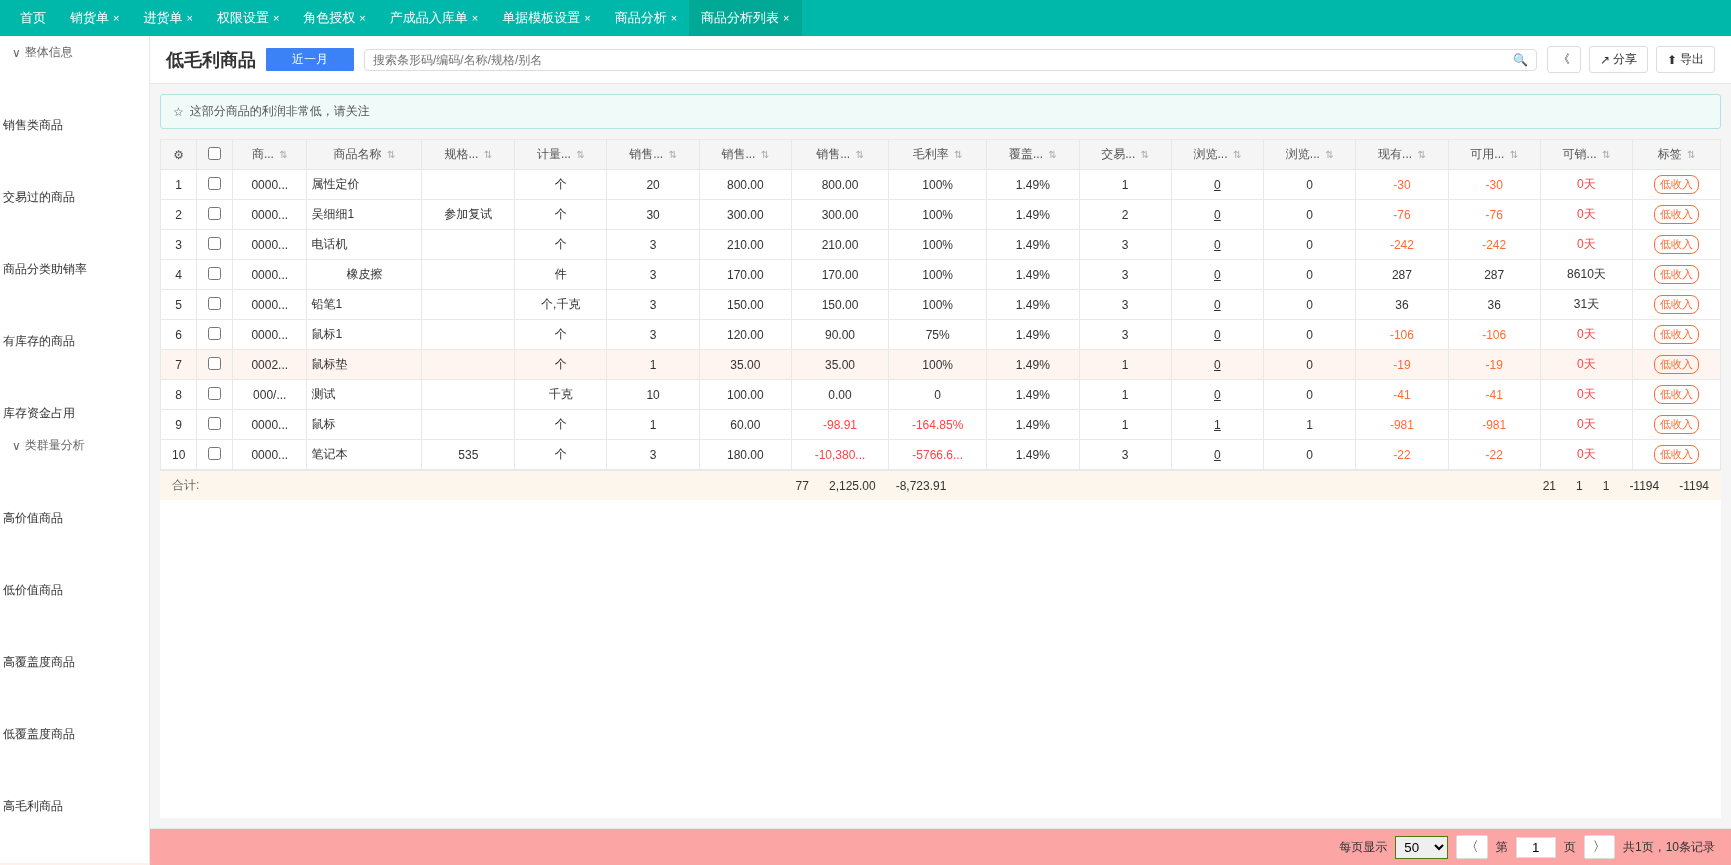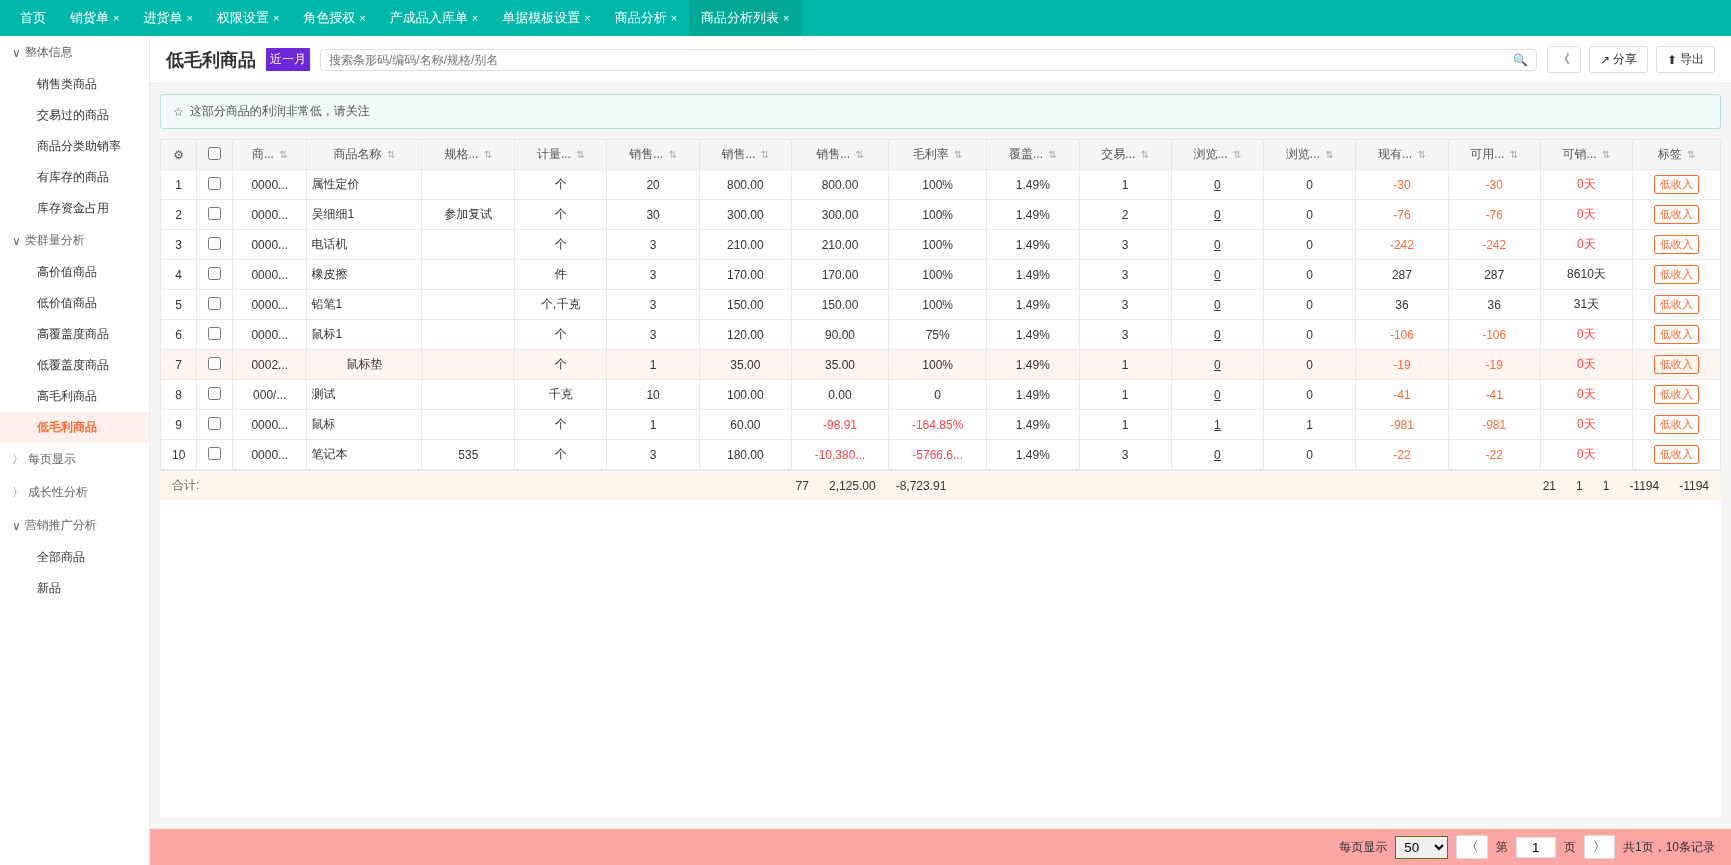--- a/index.html
+++ b/index.html
@@ -43,24 +43,25 @@
     .sidebar-group-header {
       display: flex;
       align-items: center;
       padding: 8px 12px;
       color: #666;
       font-size: 12px;
       cursor: pointer;
     }
     .sidebar-group-header .arrow { margin-right: 4px; }
     .sidebar-item {
-      padding: 7px 12px 7px 37px;
+      padding: 7px 12px 7px 3px;
       cursor: pointer;
       color: #333;
       font-size: 12px;
+      margin-top: 41px;
     }
     .sidebar-item.active { background: #fff0ec; color: #ff6b35; font-weight: bold; }
 
     
     .content {
       flex: 1;
       display: flex;
       flex-direction: column;
       overflow: hidden;
       background: #f5f5f5;
@@ -74,24 +75,24 @@
       align-items: center;
       gap: 10px;
       border-bottom: 1px solid #e8e8e8;
     }
     .page-title {
       font-size: 18px;
       font-weight: bold;
       color: #333;
     }
     .date-filter-btn {
-      background: #6d28d9;
+      background: #3b82f6;
       color: #fff;
       border: none;
-      padding: 3px 4px;
+      padding: 3px 26px;
       border-radius: 1px;
       cursor: pointer;
       font-size: 12px;
     }
     .search-box {
       flex: 1;
       display: flex;
       align-items: center;
       border: 1px solid #ddd;
       border-radius: 4px;
@@ -166,21 +167,21 @@
       border: 1px solid #e8e8e8;
       padding: 5px 4px;
       text-align: center;
       white-space: nowrap;
     }
     tbody tr.highlighted { background: #fff5f0; }
 
     .tag-badge {
       display: inline-block;
       padding: 1px 5px;
-      border-radius: 2px;
+      border-radius: 8px;
       font-size: 11px;
     }
     .tag-low-income { color: #ff6b35; border: 1px solid #ff6b35; }
     .text-red { color: #ff4444; }
     .text-orange { color: #ff6b35; }
     .underline-link { text-decoration: underline; cursor: pointer; color: #333; }
 
     
     .table-footer {
       background: #fdf6ec;
@@ -390,21 +391,21 @@
       <td>0</td>
       <td class="text-orange">-242</td>
       <td class="text-orange">-242</td>
       <td class="text-red">0天</td>
       <td><span class="tag-badge tag-low-income">低收入</span></td>
     </tr>
             <tr>
       <td>4</td>
       <td><input type="checkbox" style=""></td>
       <td>0000...</td>
-      <td style="text-align:left">橡皮擦</td>
+      <td style="text-align:center">橡皮擦</td>
       <td></td>
       <td>件</td>
       <td>3</td>
       <td>170.00</td>
       <td class="">170.00</td>
       <td class="">100%</td>
       <td>1.49%</td>
       <td>3</td>
       <td><span class="underline-link">0</span></td>
       <td>0</td>
@@ -450,21 +451,21 @@
       <td>0</td>
       <td class="text-orange">-106</td>
       <td class="text-orange">-106</td>
       <td class="text-red">0天</td>
       <td><span class="tag-badge tag-low-income">低收入</span></td>
     </tr>
             <tr class="highlighted">
       <td>7</td>
       <td><input type="checkbox" style=""></td>
       <td>0002...</td>
-      <td style="text-align:center">鼠标垫</td>
+      <td style="text-align:left">鼠标垫</td>
       <td></td>
       <td>个</td>
       <td>1</td>
       <td>35.00</td>
       <td class="">35.00</td>
       <td class="">100%</td>
       <td>1.49%</td>
       <td>1</td>
       <td><span class="underline-link">0</span></td>
       <td>0</td>

